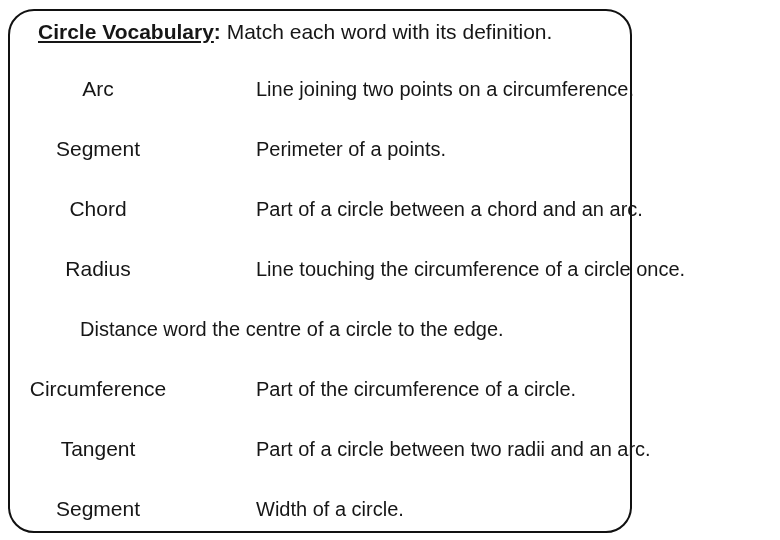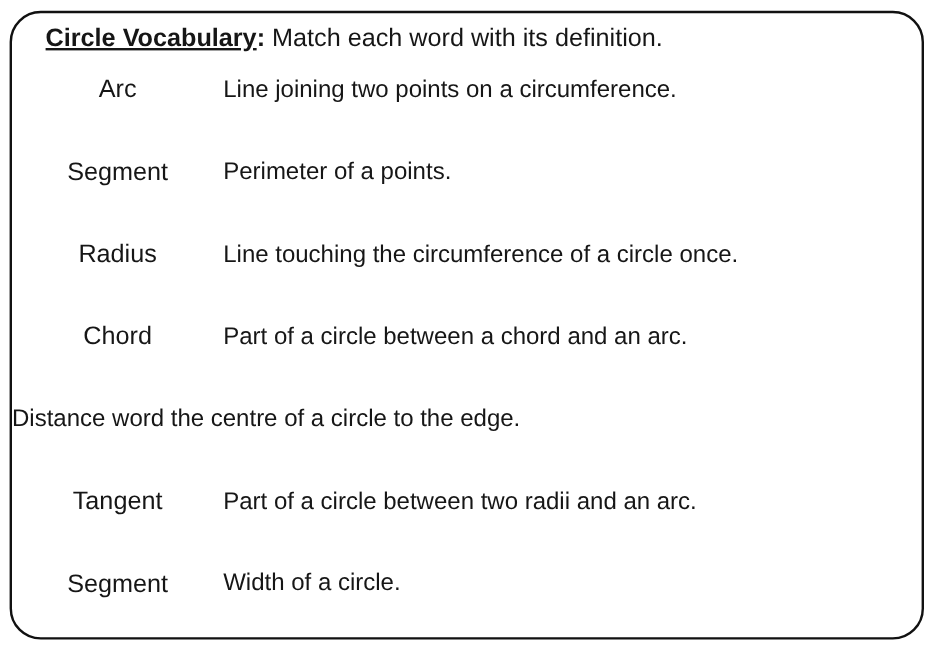--- a/index.html
+++ b/index.html
@@ -15,21 +15,21 @@
   .page {
     position: relative;
     width: 780px;
     height: 540px;
     background: #ffffff;
   }
   .frame {
     position: absolute;
     left: 8px;
     top: 9px;
-    width: 762px;
+    width: 624px;
     height: 524px;
     box-sizing: border-box;
     border: 2.5px solid #111111;
     border-radius: 26px;
     background: #ffffff;
   }
   .header {
     position: absolute;
     left: 28px;
     top: 7px;
@@ -52,29 +52,30 @@
     left: 0;
     right: 0;
     top: 30px;
     bottom: 10px;
     display: flex;
     flex-direction: column;
   }
   .row {
     flex: 1 1 0;
     display: flex;
-    align-items: center;
+    align-items: flex-end;
   }
   .word {
     width: 176px;
     text-align: center;
     font-size: 21px;
     flex: 0 0 auto;
   }
   .definition {
+    margin-left: 70px;
     font-size: 20px;
     white-space: nowrap;
   }
 </style>
 </head>
 <body>
 
 <div class="page">
   <div class="frame">
     <div class="header"><span class="title">Circle Vocabulary</span><span class="colon">:</span><span class="instruction"> Match each word with its definition.</span></div>
@@ -83,33 +84,37 @@
     <div class="word">Arc</div>
     <div class="definition">Line joining two points on a circumference.</div>
   </div>
 
   <div class="row">
     <div class="word">Segment</div>
     <div class="definition">Perimeter of a points.</div>
   </div>
 
   <div class="row">
-    <div class="word">Radius</div>
-    <div class="definition">Line touching the circumference of a circle once.</div>
+    <div class="word">Chord</div>
+    <div class="definition">Part of a circle between a chord and an arc.</div>
   </div>
 
   <div class="row">
-    <div class="word">Chord</div>
-    <div class="definition">Part of a circle between a chord and an arc.</div>
+    <div class="word">Radius</div>
+    <div class="definition">Line touching the circumference of a circle once.</div>
   </div>
 
   <div class="row">
     <div class="definition">Distance word the centre of a circle to the edge.</div>
   </div>
 
+  <div class="row">
+    <div class="word">Circumference</div>
+    <div class="definition">Part of the circumference of a circle.</div>
+  </div>
 
   <div class="row">
     <div class="word">Tangent</div>
     <div class="definition">Part of a circle between two radii and an arc.</div>
   </div>
 
   <div class="row">
     <div class="word">Segment</div>
     <div class="definition">Width of a circle.</div>
   </div>

